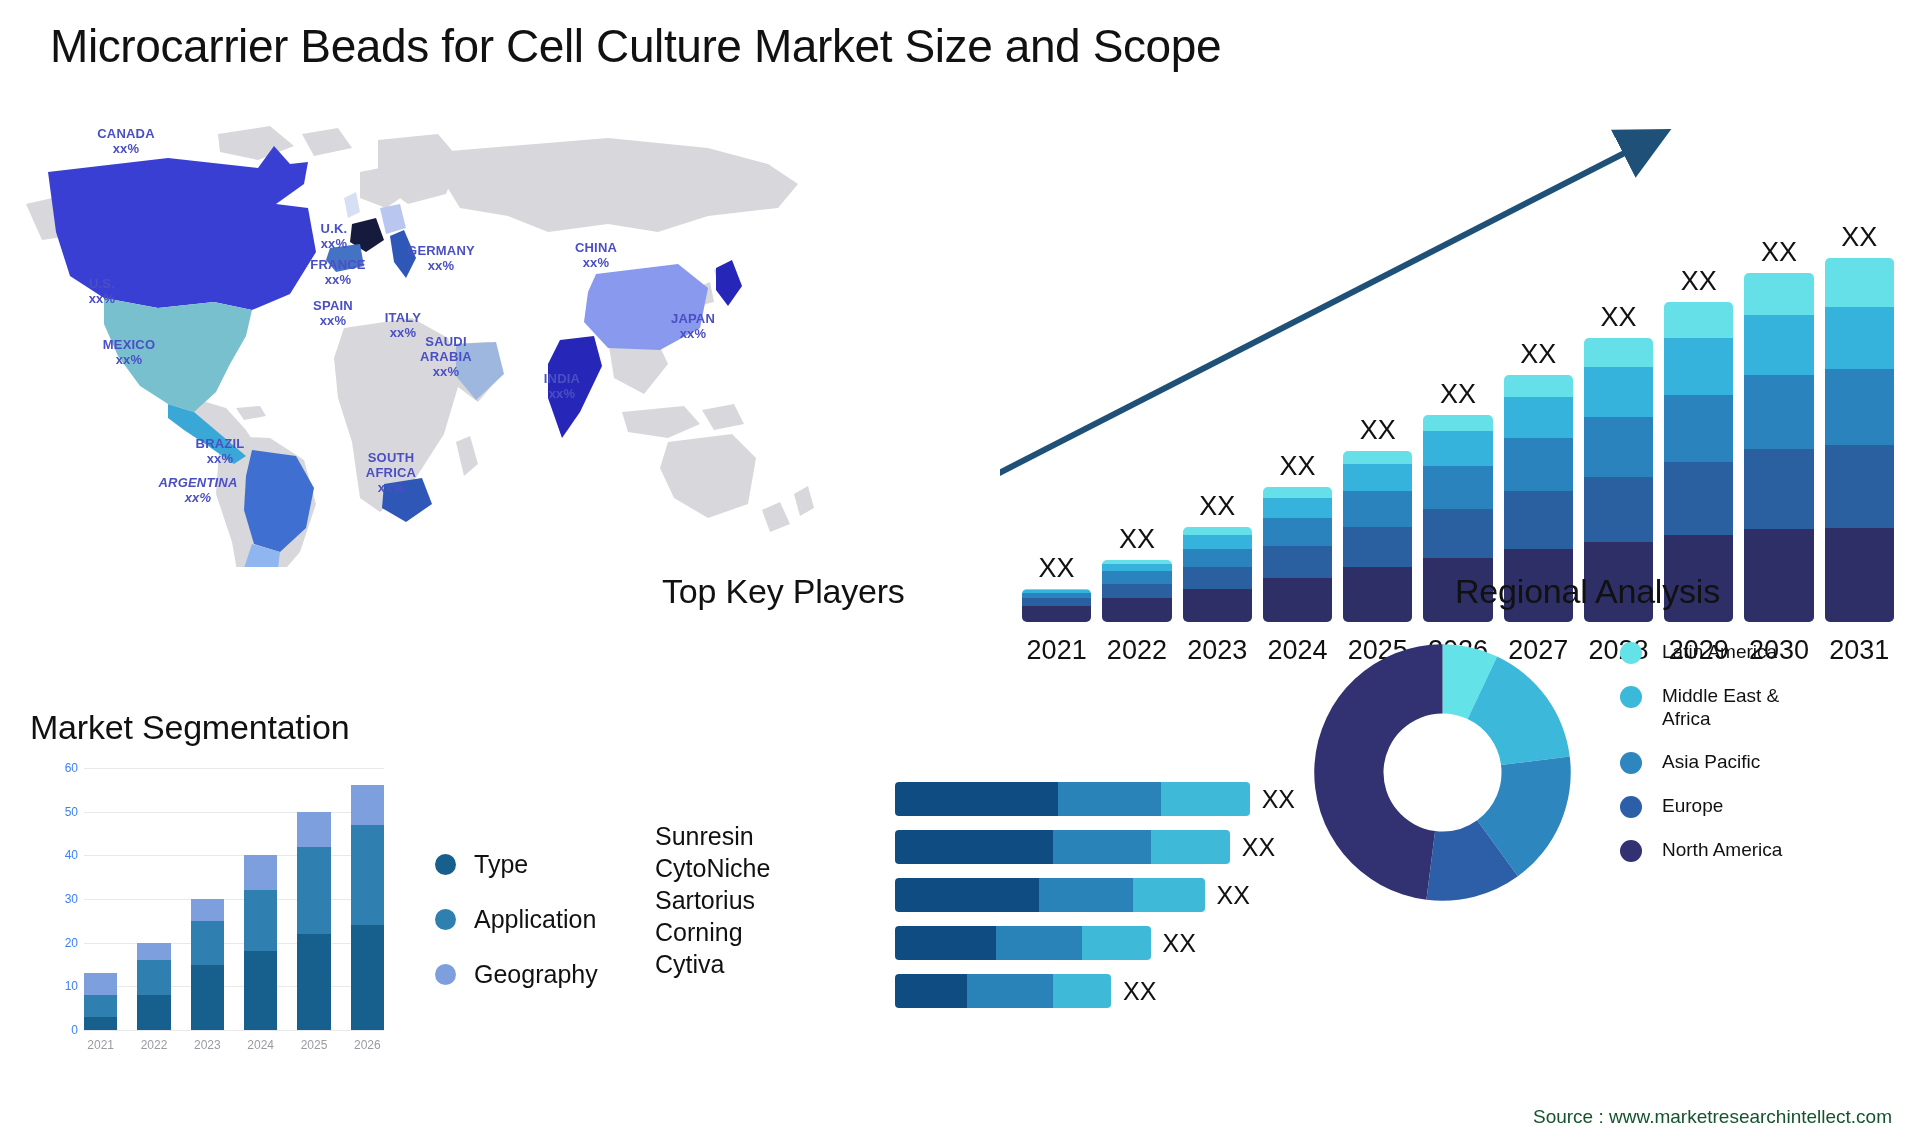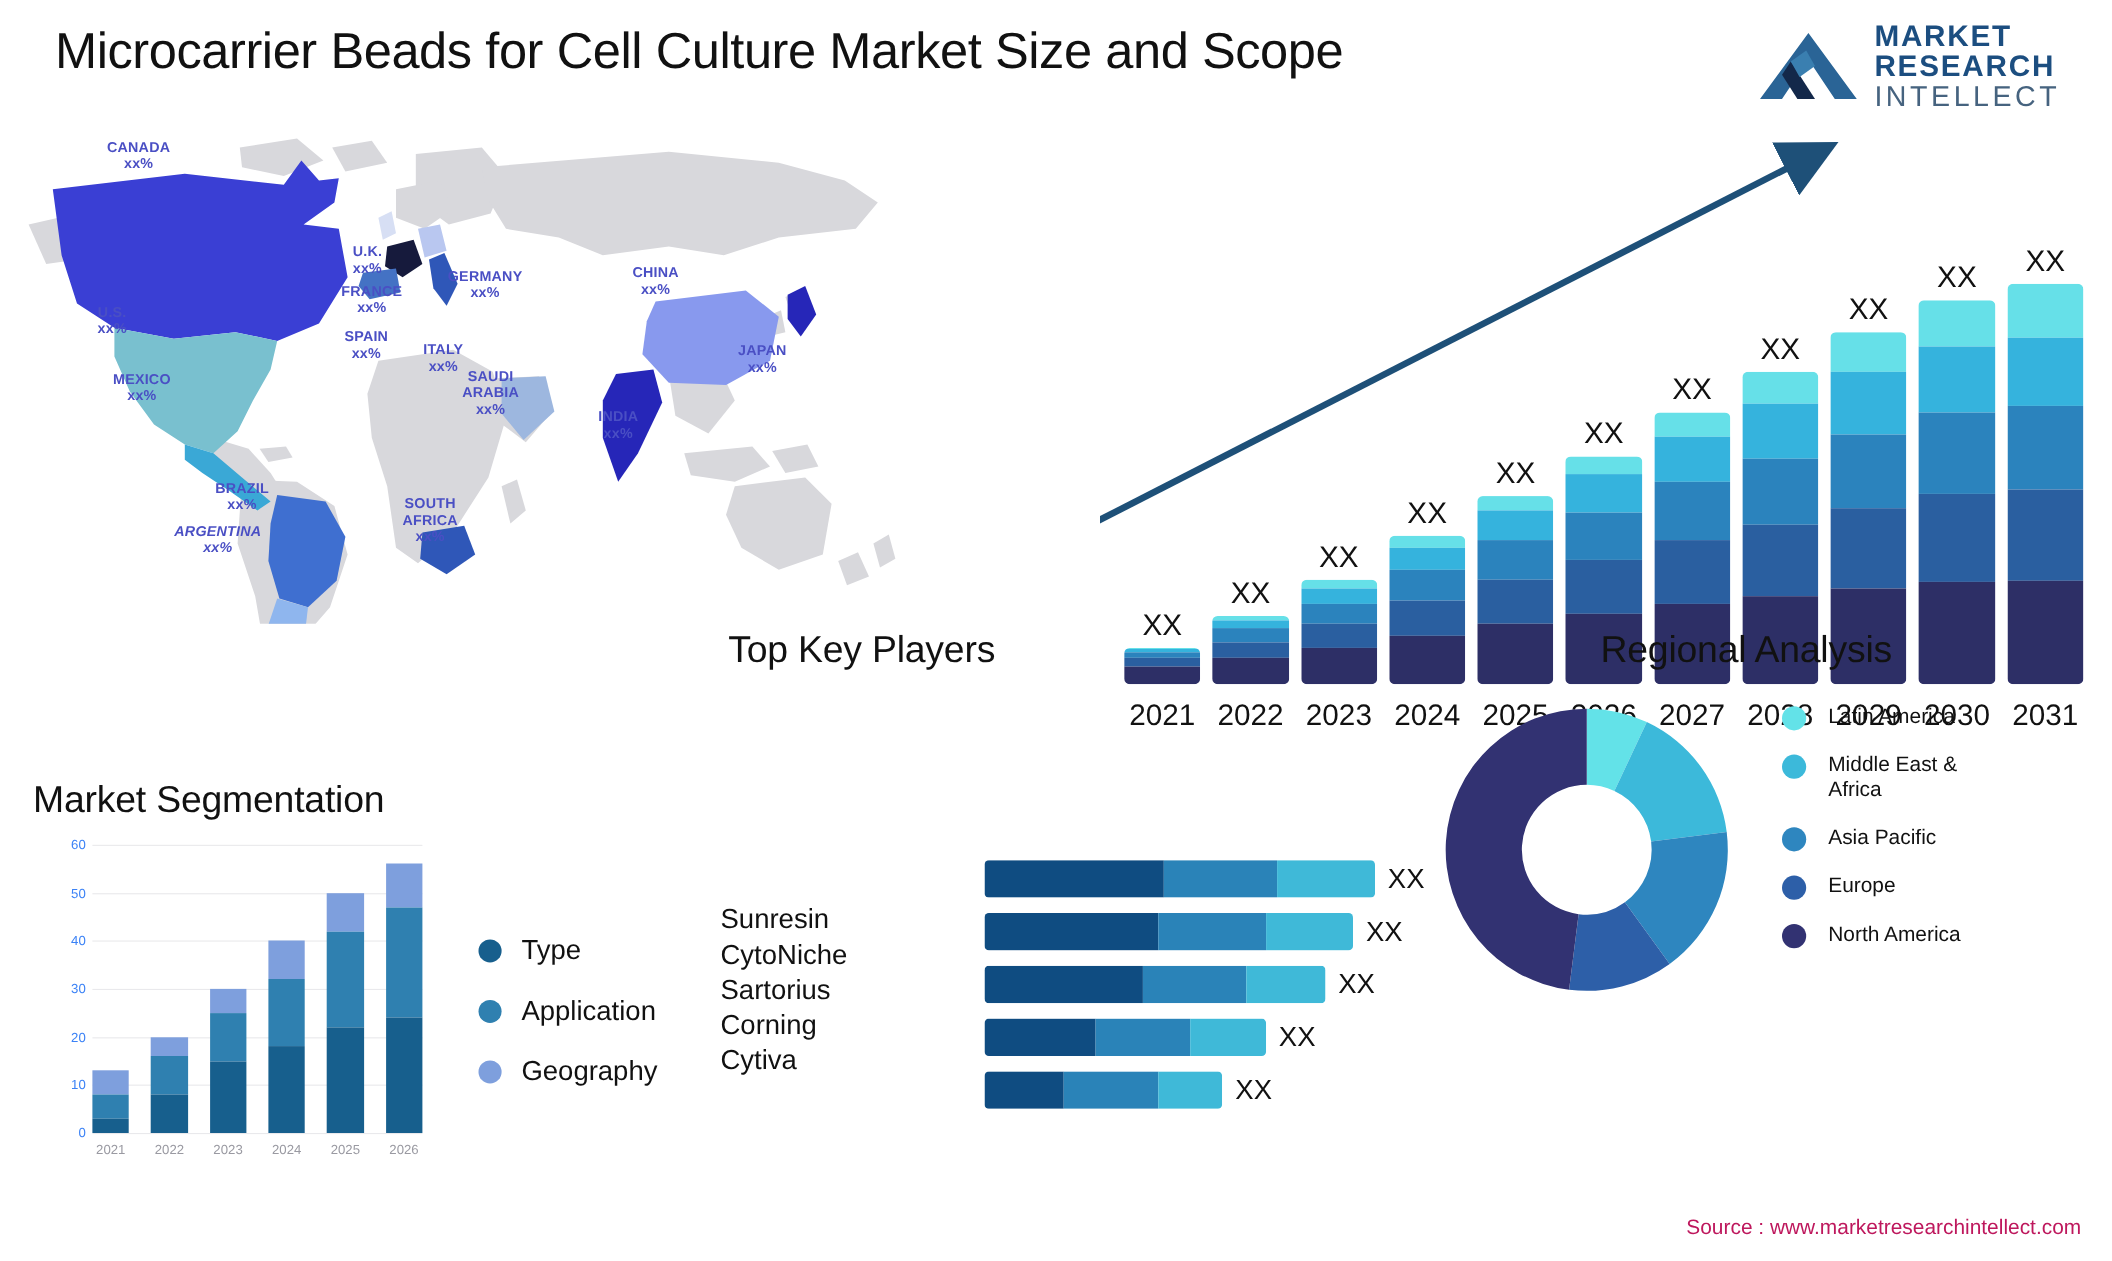--- a/index.html
+++ b/index.html
@@ -66,41 +66,29 @@
   .tkp-row{display:flex;align-items:center;height:34px;}
   .tkp-bar{display:flex;height:34px;border-radius:4px;overflow:hidden;}
   .tkp-seg{height:100%;}
   .tkp-val{font-size:25px;color:#111;margin-left:12px;}
   .donut{position:absolute;left:1300px;top:630px;width:285px;height:285px;}
   .reg-legend{position:absolute;left:1620px;top:640px;display:flex;flex-direction:column;gap:20px;}
   .rl-row{display:flex;align-items:flex-start;gap:20px;}
   .rl-dot{width:22px;height:22px;border-radius:50%;flex:0 0 auto;margin-top:2px;}
   .rl-txt{font-size:19px;color:#111;line-height:23px;max-width:150px;}
 
-  .source{position:absolute;right:28px;bottom:18px;font-size:19px;color:#be185d;}
+  .source{position:absolute;right:28px;bottom:18px;font-size:19px;color:#14532d;}
 </style>
 </head>
 <body>
 
 <div id="root">
 
   <div class="page-title">Microcarrier Beads for Cell Culture Market Size and Scope</div>
 
-  <div class="logo">
-    <svg class="logo-mark" viewBox="0 0 92 68">
-      <path d="M46 4 L90 64 L70 64 L46 28 L22 64 L2 64 Z" fill="#2a6496"></path>
-      <path d="M30 30 L52 64 L36 64 L22 42 Z" fill="#13284a"></path>
-      <path d="M30 30 L44 20 L52 34 L38 44 Z" fill="#3a7fb0"></path>
-    </svg>
-    <div class="logo-text">
-      <div class="logo-l1">MARKET</div>
-      <div class="logo-l2">RESEARCH</div>
-      <div class="logo-l3">INTELLECT</div>
-    </div>
-  </div>
 
   <div class="map-wrap">
     <svg viewBox="0 0 830 455">
       <g fill="#d8d8dc">
 
         <path d="M370 28 L430 22 L452 48 L438 82 L400 92 L370 70 Z"></path>
 
         <path d="M430 40 L600 26 L700 36 L760 52 L790 72 L770 96 L700 104 L650 120 L600 112 L540 120 L500 104 L452 96 L436 70 Z"></path>
 
         <path d="M352 60 L392 52 L404 78 L378 96 L352 86 Z"></path>

